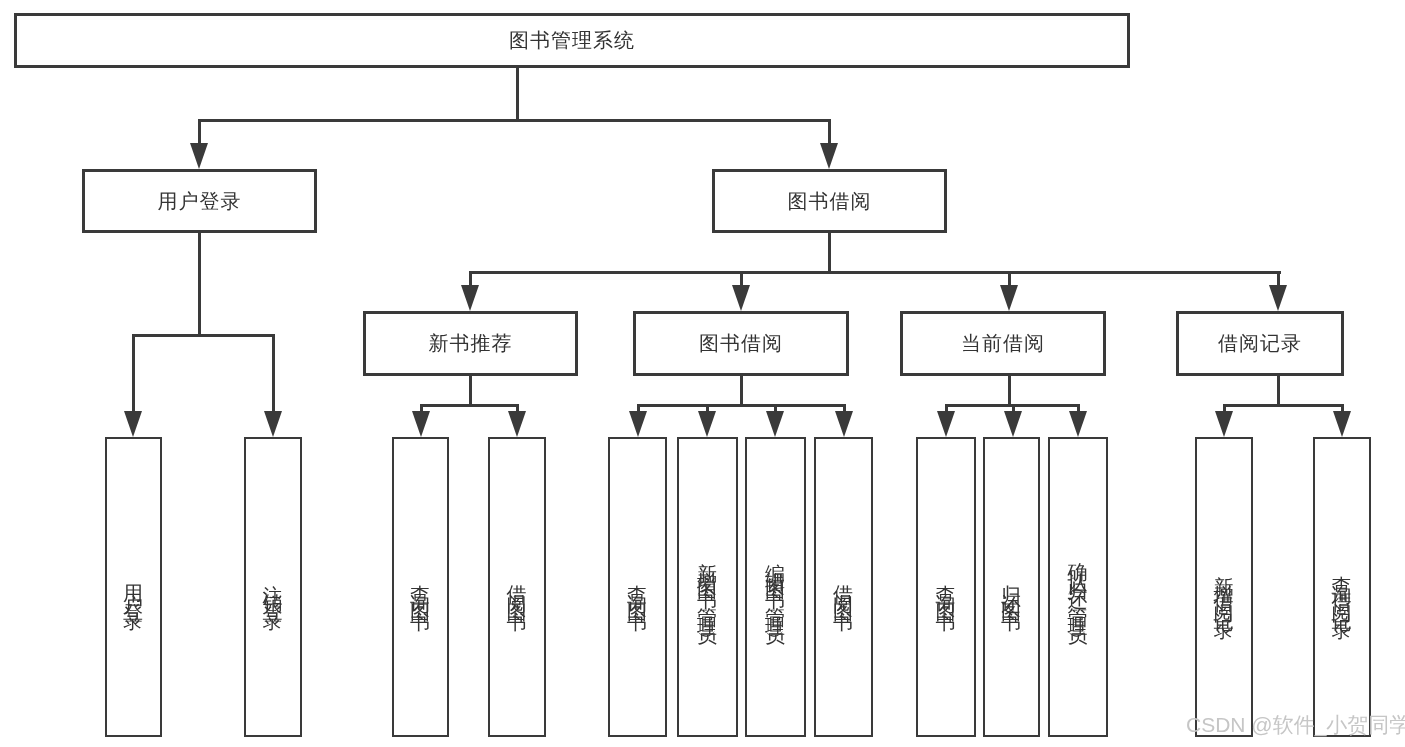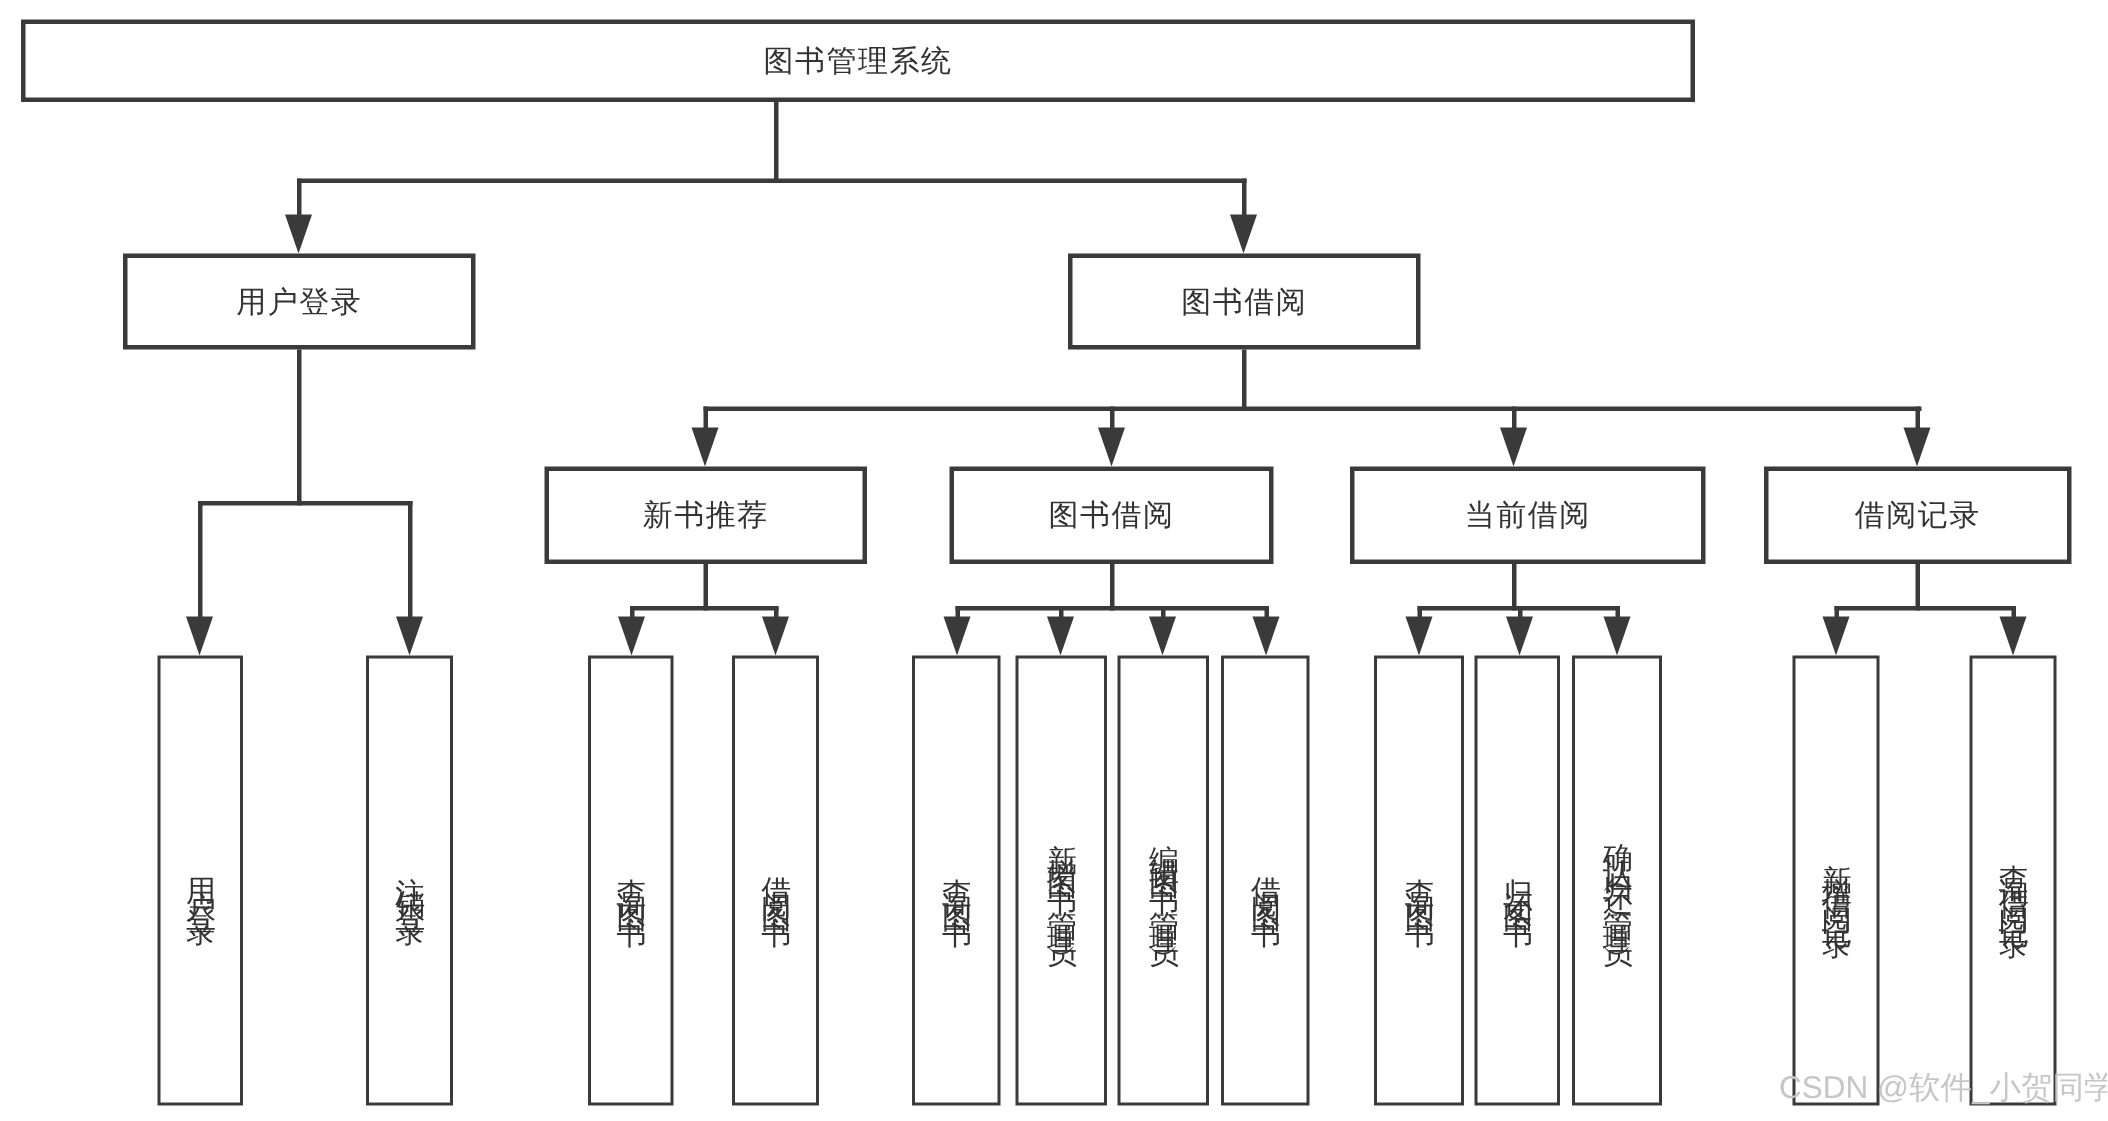--- a/index.html
+++ b/index.html
@@ -62,22 +62,22 @@
   <div class="arrow" style="left:461px;top:285px"></div>
   <div class="line" style="left:740px;top:271px;width:3px;height:16px"></div>
   <div class="arrow" style="left:732px;top:285px"></div>
   <div class="line" style="left:1008px;top:271px;width:3px;height:16px"></div>
   <div class="arrow" style="left:1000px;top:285px"></div>
   <div class="line" style="left:1277px;top:271px;width:3px;height:16px"></div>
   <div class="arrow" style="left:1269px;top:285px"></div>
 
   <div class="box" style="left:633px;top:311px;width:216px;height:65px">图书借阅</div>
   <div class="box" style="left:363px;top:311px;width:215px;height:65px">新书推荐</div>
-  <div class="box" style="left:900px;top:311px;width:237px;height:65px">当前借阅</div>
-  <div class="box" style="left:1176px;top:311px;width:205px;height:65px">借阅记录</div>
+  <div class="box" style="left:900px;top:311px;width:206px;height:65px">当前借阅</div>
+  <div class="box" style="left:1176px;top:311px;width:168px;height:65px">借阅记录</div>
 
   <div class="line" style="left:469px;top:376px;width:3px;height:31px"></div>
   <div class="line" style="left:420px;top:404px;width:99px;height:3px"></div>
   <div class="line" style="left:420px;top:404px;width:3px;height:9px"></div>
   <div class="arrow" style="left:412px;top:411px"></div>
   <div class="line" style="left:516px;top:404px;width:3px;height:9px"></div>
   <div class="arrow" style="left:508px;top:411px"></div>
 
   <div class="line" style="left:740px;top:376px;width:3px;height:31px"></div>
   <div class="line" style="left:637px;top:404px;width:209px;height:3px"></div>

